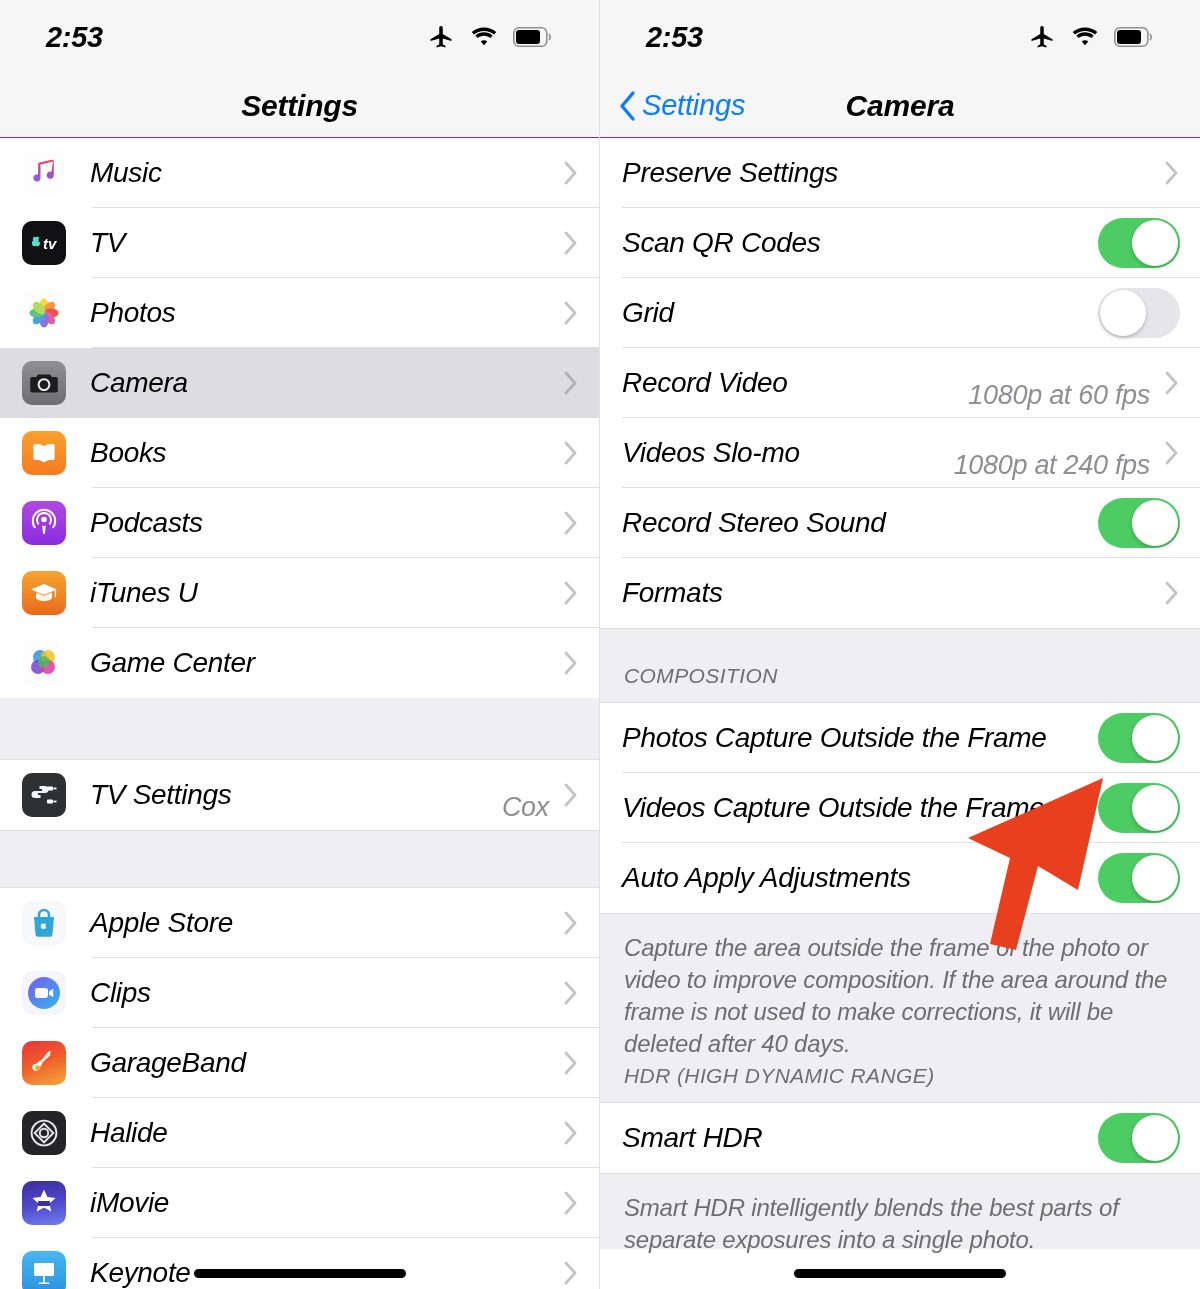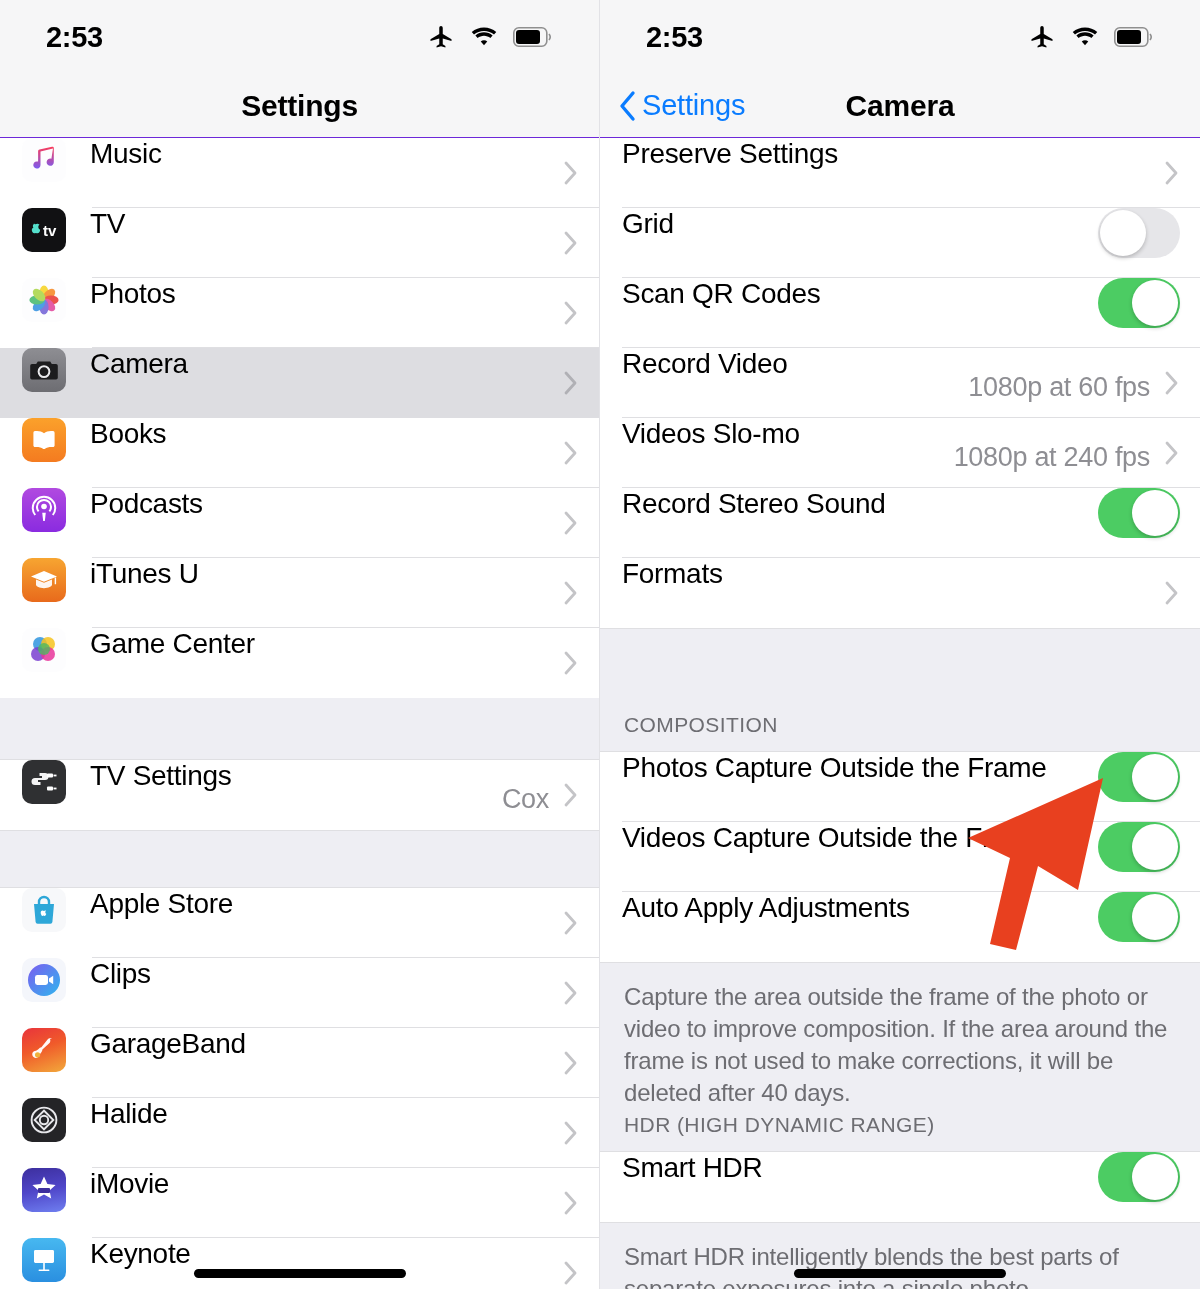--- a/index.html
+++ b/index.html
@@ -2,21 +2,21 @@
 <html><head>
 <meta charset="utf-8">
 <style>
   * { box-sizing: border-box; margin: 0; padding: 0; }
   html, body {
     width: 1200px; height: 1289px;
     font-family: "Liberation Sans", sans-serif;
     background: #ffffff;
     overflow: hidden;
   }
-  .screens { display: flex; width: 1200px; height: 1289px; position: relative; }
+  .screens { display: flex; width: 1200px; height: 1289px; position: relative; font-style: italic; }
   .screen {
     width: 600px; height: 1289px; position: relative;
     background: #ffffff; overflow: hidden;
   }
   .screen.left { border-right: 1px solid #e2e2e6; }
 
   
   .statusbar {
     height: 74px; background: #f6f6f7;
     display: flex; align-items: center;
@@ -43,21 +43,21 @@
     position: absolute; left: 18px; top: 50%; transform: translateY(-50%);
     display: flex; align-items: center; gap: 4px;
     color: #0a7cff; font-size: 29px; letter-spacing: -0.2px;
   }
   .nav-back .chev { display: flex; align-items: center; }
 
   
   .list { background: #ffffff; }
   .row {
     position: relative; height: 70px;
-    display: flex; 
+    display: flex; align-items: center;
     padding-left: 22px; padding-right: 20px;
     background: #ffffff;
   }
   .row.selected { background: #dddde1; }
   .row .sep {
     position: absolute; left: 92px; right: 0; bottom: 0;
     height: 1px; background: #dfdfe2;
   }
   .row.sep-inset22 .sep { left: 22px; }
 
@@ -506,36 +506,36 @@
         <div class="row-label">Preserve Settings</div>
         <div class="chev-right">
           <svg width="16" height="28" viewBox="0 0 16 28" fill="none" stroke="#c4c4c7" stroke-width="2.8" stroke-linecap="round" stroke-linejoin="round">
               <polyline points="3,4 12,14 3,24"></polyline>
             </svg>
         </div>
         <div class="sep"></div>
       </div>
 
       <div class="row sep-inset22">
+        <div class="row-label">Scan QR Codes</div>
+        <div class="toggle on">
+            <div class="knob"></div>
+          </div>
+        <div class="sep"></div>
+      </div>
+
+      <div class="row sep-inset22">
         <div class="row-label">Grid</div>
         <div class="toggle off">
             <div class="knob"></div>
           </div>
         <div class="sep"></div>
       </div>
 
       <div class="row sep-inset22">
-        <div class="row-label">Scan QR Codes</div>
-        <div class="toggle on">
-            <div class="knob"></div>
-          </div>
-        <div class="sep"></div>
-      </div>
-
-      <div class="row sep-inset22">
         <div class="row-label">Record Video</div>
         <div class="row-value">1080p at 60 fps</div>
         <div class="chev-right">
           <svg width="16" height="28" viewBox="0 0 16 28" fill="none" stroke="#c4c4c7" stroke-width="2.8" stroke-linecap="round" stroke-linejoin="round">
               <polyline points="3,4 12,14 3,24"></polyline>
             </svg>
         </div>
         <div class="sep"></div>
       </div>
 
@@ -562,21 +562,21 @@
         <div class="row-label">Formats</div>
         <div class="chev-right">
           <svg width="16" height="28" viewBox="0 0 16 28" fill="none" stroke="#c4c4c7" stroke-width="2.8" stroke-linecap="round" stroke-linejoin="round">
               <polyline points="3,4 12,14 3,24"></polyline>
             </svg>
         </div>
 
       </div>
     </div>
 
-    <div class="sec-header" style="height:124px;border-top:1px solid #dfdfe2;border-bottom:1px solid #dfdfe2;">COMPOSITION</div>
+    <div class="sec-header" style="height:75px;border-top:1px solid #dfdfe2;border-bottom:1px solid #dfdfe2;">COMPOSITION</div>
 
     <div class="list">
       <div class="row sep-inset22">
         <div class="row-label">Photos Capture Outside the Frame</div>
         <div class="toggle on">
             <div class="knob"></div>
           </div>
         <div class="sep"></div>
       </div>
       <div class="row sep-inset22">
@@ -602,21 +602,21 @@
     <div class="list">
       <div class="row nosep">
         <div class="row-label">Smart HDR</div>
         <div class="toggle on">
             <div class="knob"></div>
           </div>
 
       </div>
     </div>
 
-    <div class="sec-footer" style="border-top:1px solid #dfdfe2;height:90px">Smart HDR intelligently blends the best parts of separate exposures into a single photo.</div>
+    <div class="sec-footer" style="border-top:1px solid #dfdfe2;height:76px">Smart HDR intelligently blends the best parts of separate exposures into a single photo.</div>
 
     <div class="home-bar"></div>
   </div>
 
   <div class="cursor-arrow">
     <svg width="160" height="190" viewBox="0 0 160 190">
       <path d="M143 16 L8 76 L50 96 L30 182 L56 188 L78 104 L118 128 Z" fill="#e8401f"></path>
     </svg>
   </div>
 

